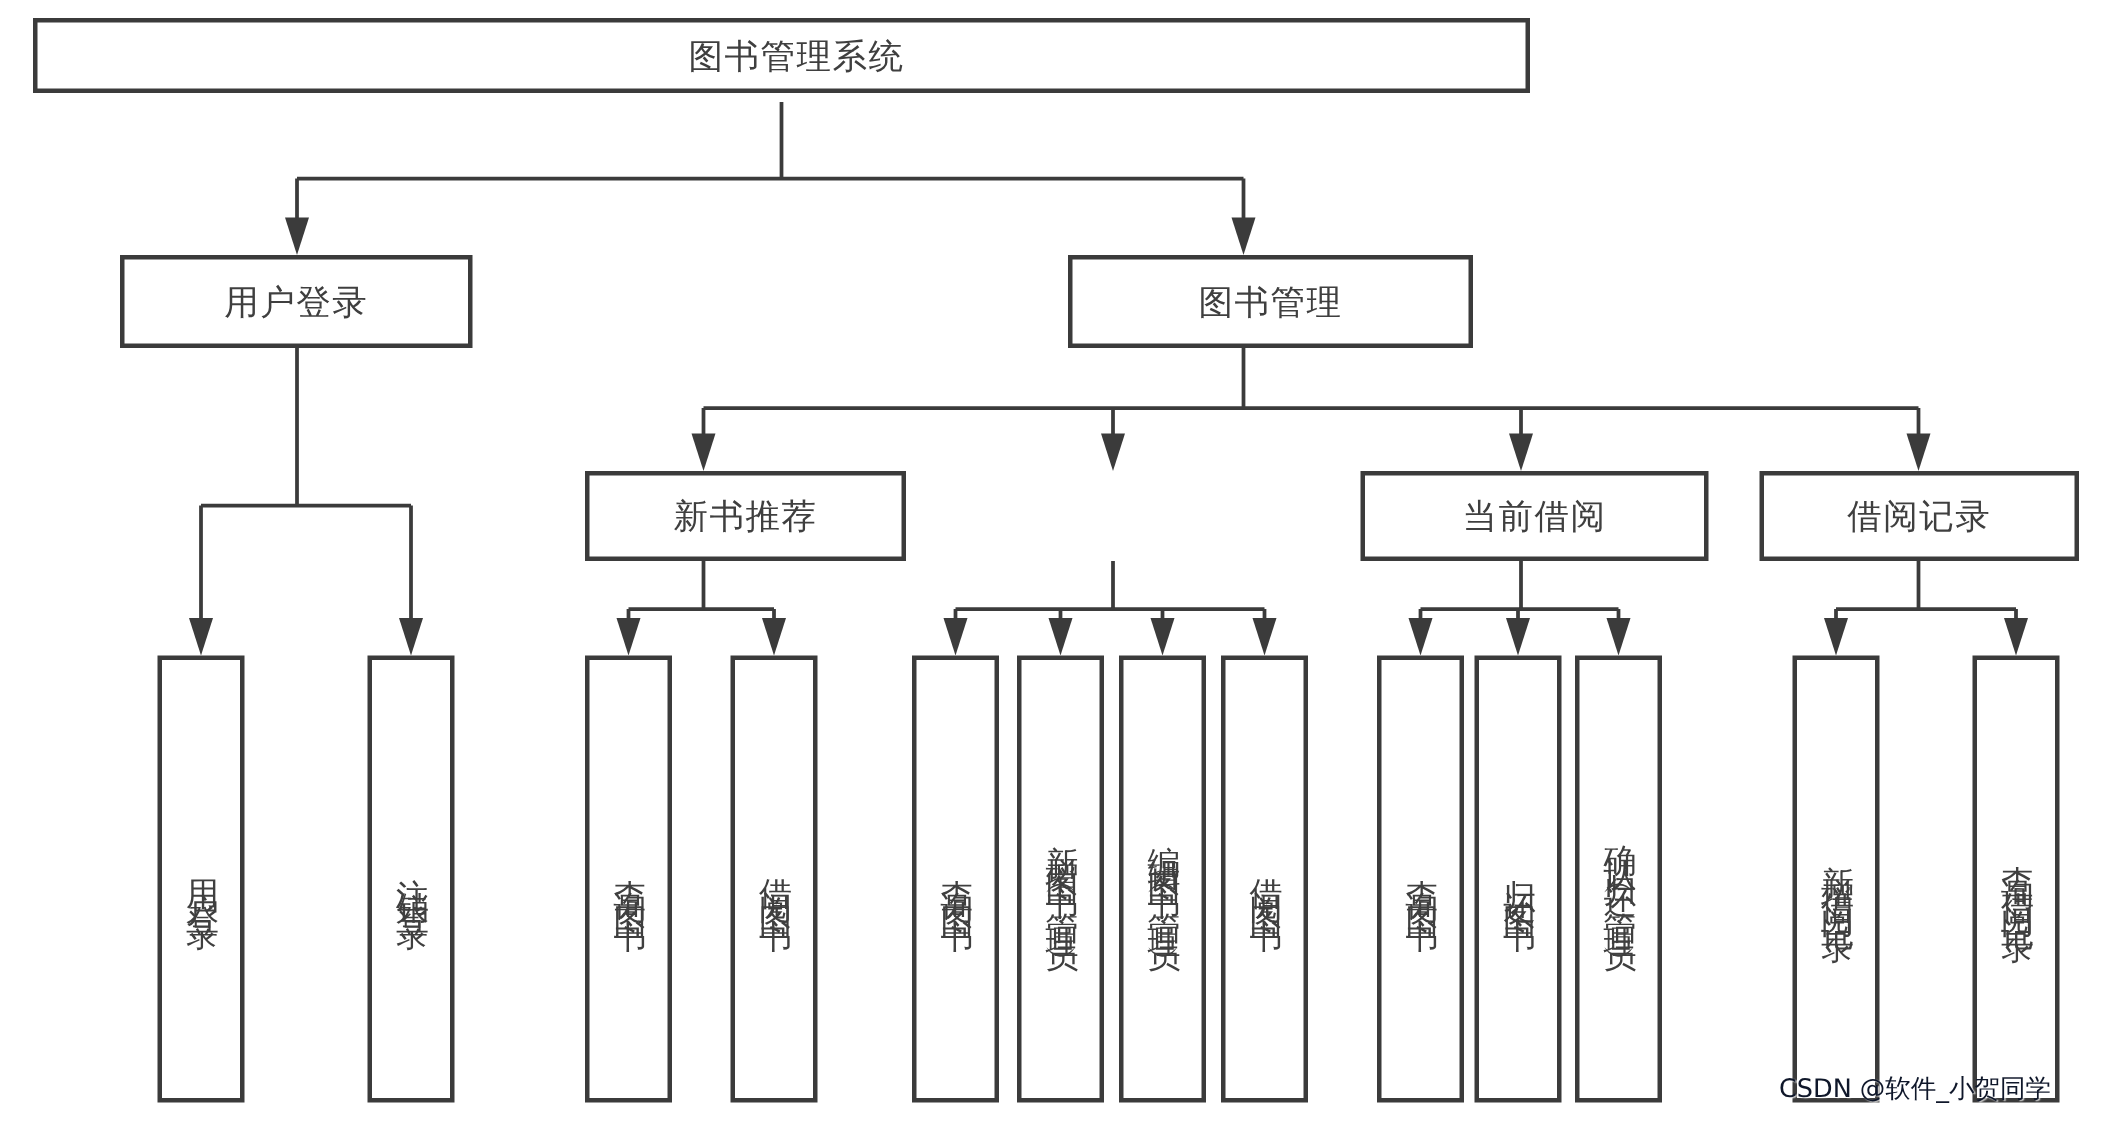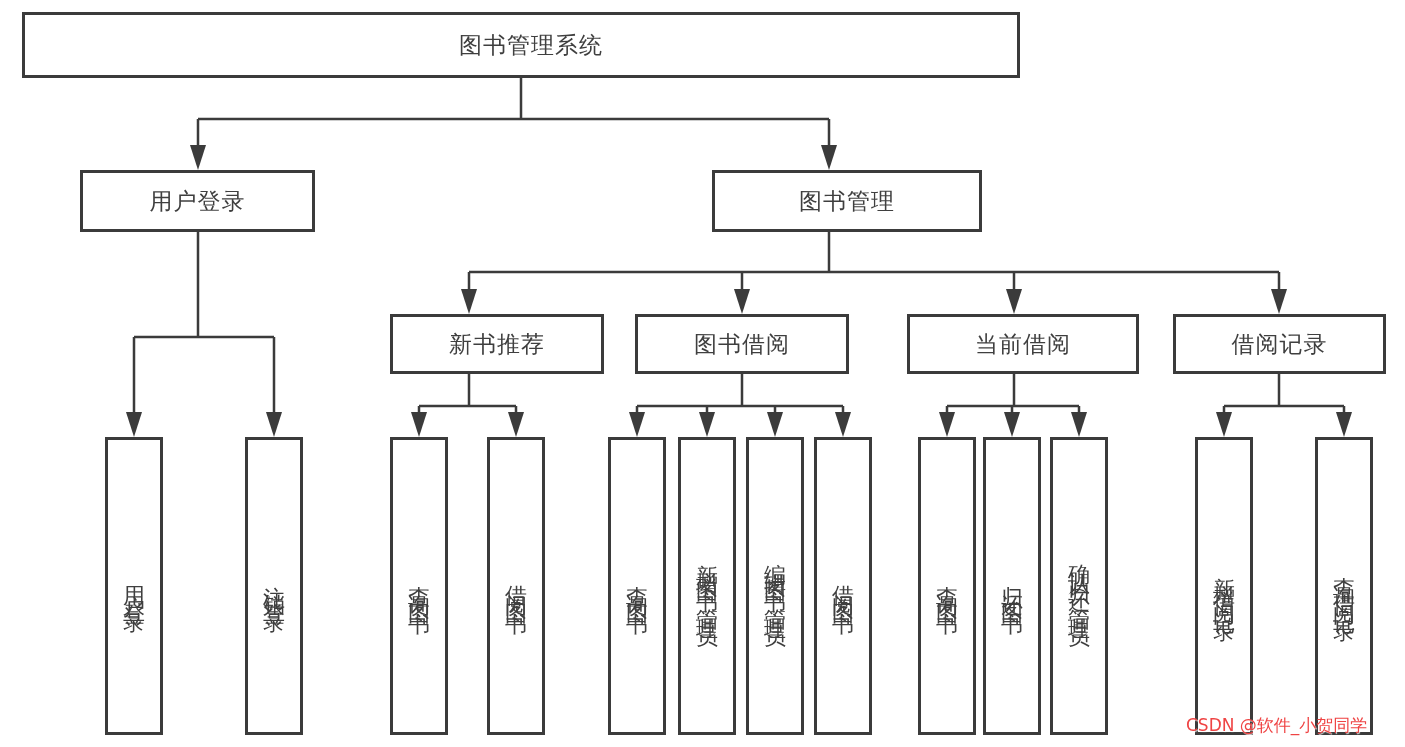--- a/index.html
+++ b/index.html
@@ -17,21 +17,21 @@
     background:#ffffff;
     border:3px solid #3b3b3b;
     box-sizing:border-box;
     display:flex; align-items:center; justify-content:center;
     color:#3f3f3f;
     z-index:2;
   }
   .h { font-size:23px; letter-spacing:1px; white-space:nowrap; }
 
   
-  .b-root  { left:22px;   top:12px;  width:998px; height:66px;padding-left:20px; }
+  .b-root  { left:22px;   top:12px;  width:998px; height:50px;padding-left:20px; }
   .b-login { left:80px;   top:170px; width:235px; height:62px; }
   .b-mgmt  { left:712px;  top:170px; width:270px; height:62px; }
   .b-g1 { left:362px;  top:314px; width:214px; height:60px;margin-left:28px; }
   .b-g2 { left:635px;  top:314px; width:214px; height:60px; }
   .b-g3 { left:907px;  top:314px; width:232px; height:60px; }
   .b-g4 { left:1173px; top:314px; width:213px; height:60px; }
 
   
   .v { top:437px; width:58px; height:298px; }
   .vt {
@@ -40,21 +40,21 @@
     font-size:22px;
     letter-spacing:9px;
     color:#3f3f3f;
     line-height:1;
   }
 
   .watermark {
     position:absolute;
     left:1186px; top:714px;
     font-size:17px;
-    color:#ef4444;
+    color:#0f172a;
     white-space:nowrap;
     z-index:3;
     text-shadow:1px 1px 1px rgba(255,255,255,0.85);
   }
 </style>
 </head>
 <body>
 
 <div class="canvas">
 
@@ -97,21 +97,20 @@
       <polygon points="1336,412 1352,412 1344,437"></polygon>
     </g>
   </svg>
 
   <div class="box h b-root">图书管理系统</div>
 
   <div class="box h b-login">用户登录</div>
   <div class="box h b-mgmt">图书管理</div>
 
   <div class="box h b-g1">新书推荐</div>
-  <div class="box h b-g2">图书借阅</div>
   <div class="box h b-g3">当前借阅</div>
   <div class="box h b-g4">借阅记录</div>
 
   <div class="box v" style="left:105px">
     <span class="vt">用户登录</span>
   </div>
   <div class="box v" style="left:245px">
     <span class="vt">注销登录</span>
   </div>
 

